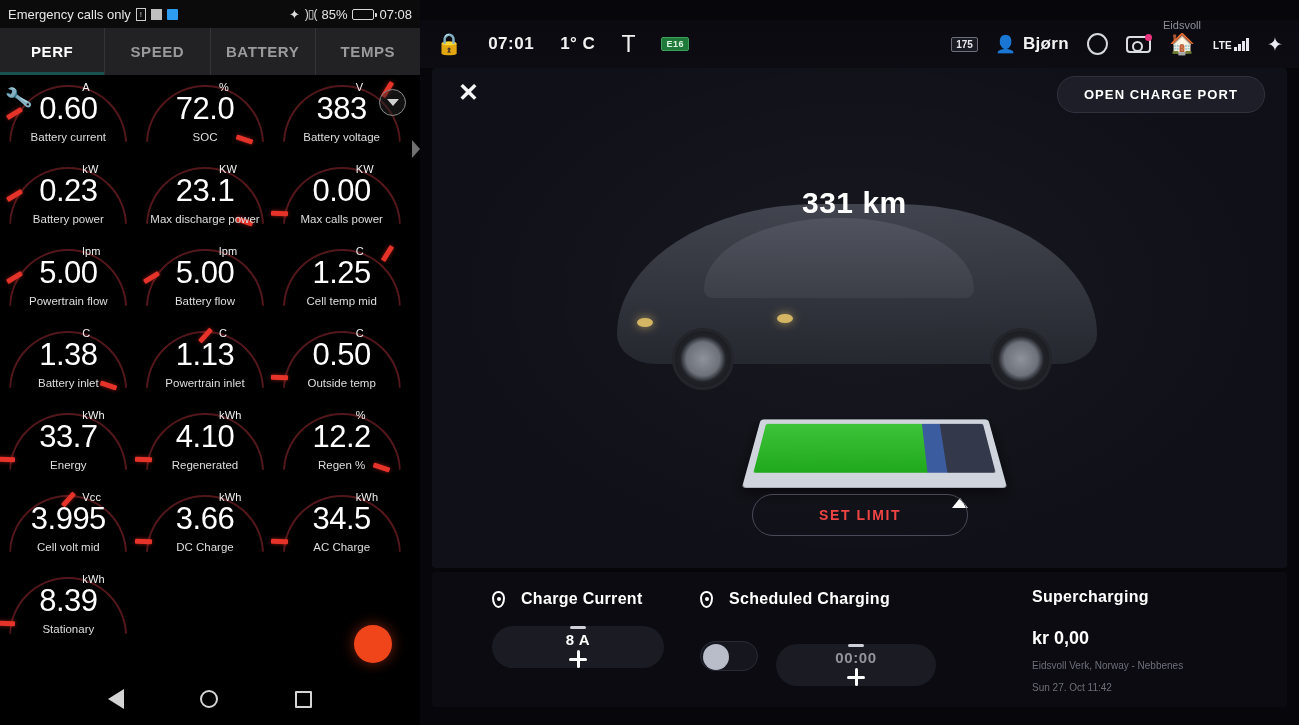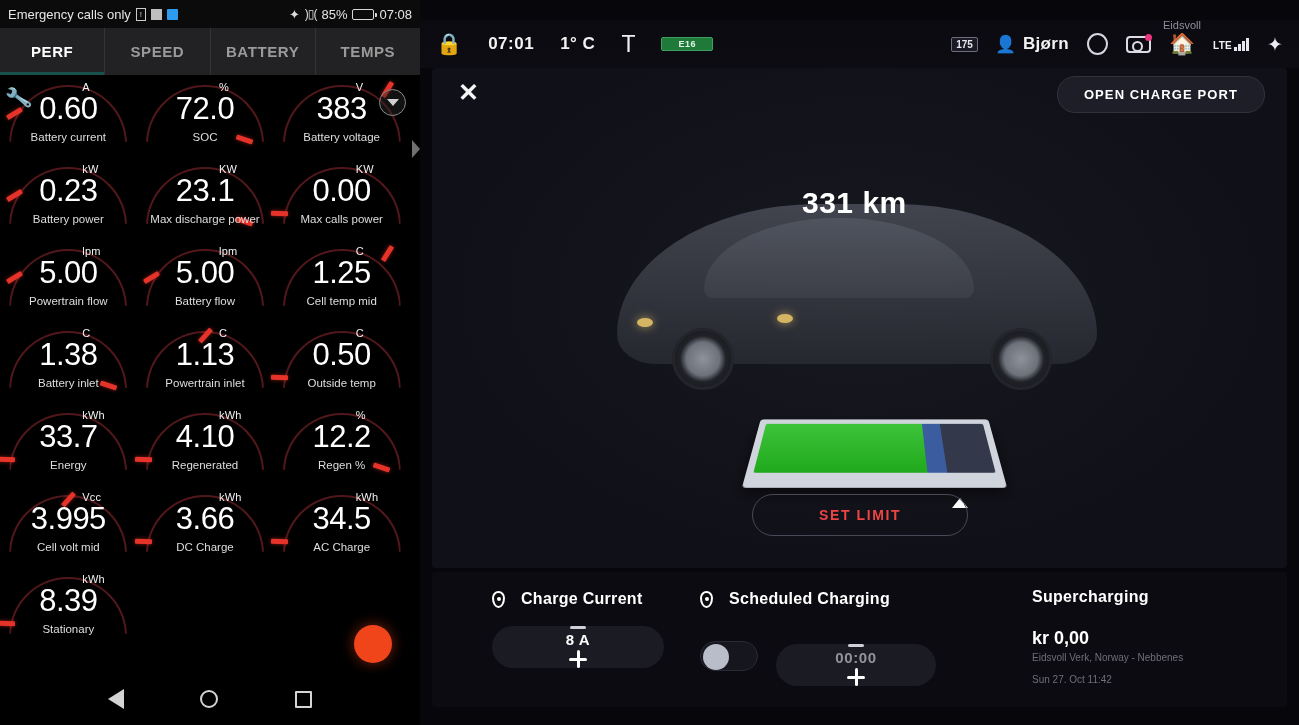--- a/index.html
+++ b/index.html
@@ -156,21 +156,21 @@
     display: flex; align-items: center; z-index: 6;
     color: #f2f2f2; background: linear-gradient(180deg,#0a0a10,#0c0c12);
   }
   #t-topbar .t-left { display: flex; align-items: center; gap: 26px; padding-left: 16px; flex: 1; }
   #t-topbar .t-right { display: flex; align-items: center; gap: 18px; padding-right: 16px; }
   .t-lock { font-size: 21px; color: #f0f0f0; }
   .t-time, .t-temp { font-size: 17px; font-weight: bold; letter-spacing: .5px; }
   .t-logo { font-size: 23px; color: #efefef; font-weight: 300; }
   .t-sign {
     background: #1f7a3a; color: #dff5e4; font-size: 9px; font-weight: bold;
-    border: 1px solid #3ea05c; border-radius: 2px; padding: 1px 16px;
+    border: 1px solid #3ea05c; border-radius: 2px; padding: 1px 4px;
     letter-spacing: .5px;
   }
   .t-speedbadge {
     background: #1a1a24; border: 1px solid #6d6d7c; border-radius: 2px;
     color: #e8e8f0; font-size: 10px; font-weight: bold; padding: 1px 4px;
   }
   .t-driver { display: flex; align-items: center; gap: 6px; }
   .t-driver .name { font-size: 17px; font-weight: bold; letter-spacing: .3px; }
   .t-person { font-size: 17px; }
   .t-circle { width: 21px; height: 22px; border: 2px solid #d6d6de; border-radius: 50%; }
@@ -313,21 +313,21 @@
     width: 58px; height: 30px; border-radius: 16px; background: #16161f;
     border: 1px solid #2a2a36; position: relative;
   }
   .toggle .knob {
     position: absolute; left: 2px; top: 2px; width: 26px; height: 26px;
     border-radius: 50%; background: #b9bcc9;
   }
   .sp-title { font-size: 16px; font-weight: bold; letter-spacing: .3px; }
   .sp-price { margin-top: 22px; font-size: 18px; font-weight: bold; }
   .sp-sub {
-    margin-top: 2px; font-size: 10px; color: #6e6e7a; line-height: 1.4;
+    margin-top: 10px; font-size: 10px; color: #6e6e7a; line-height: 1.4;
     filter: blur(0.5px);
   }
 </style>
 </head>
 <body>
 
 <div id="root">
 
   <div id="phone">
 

